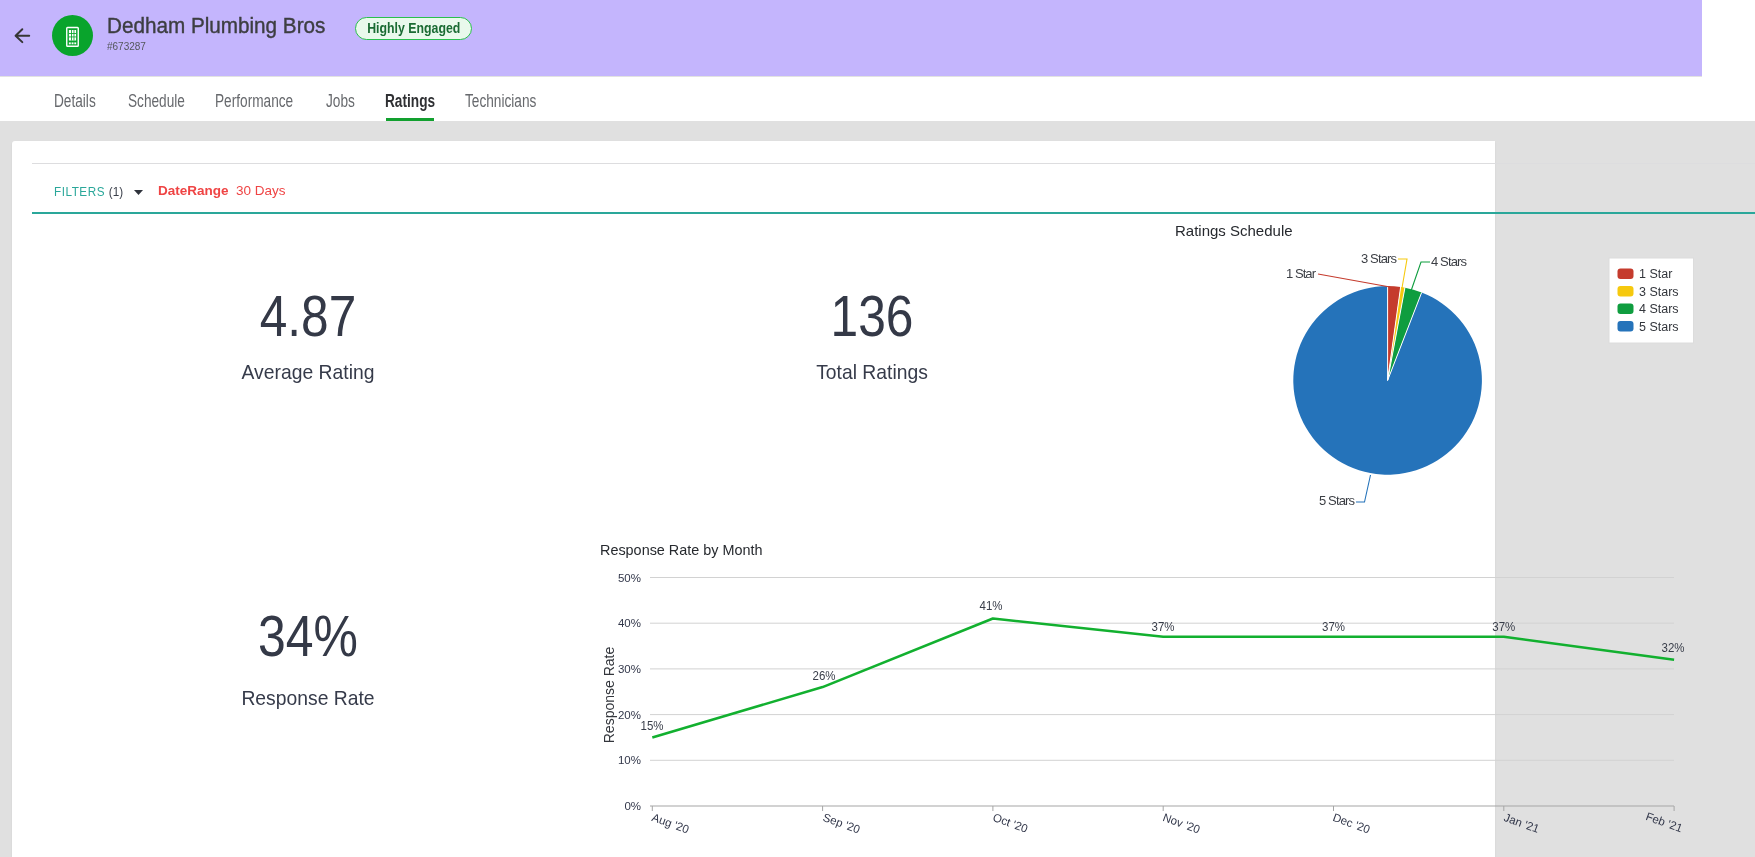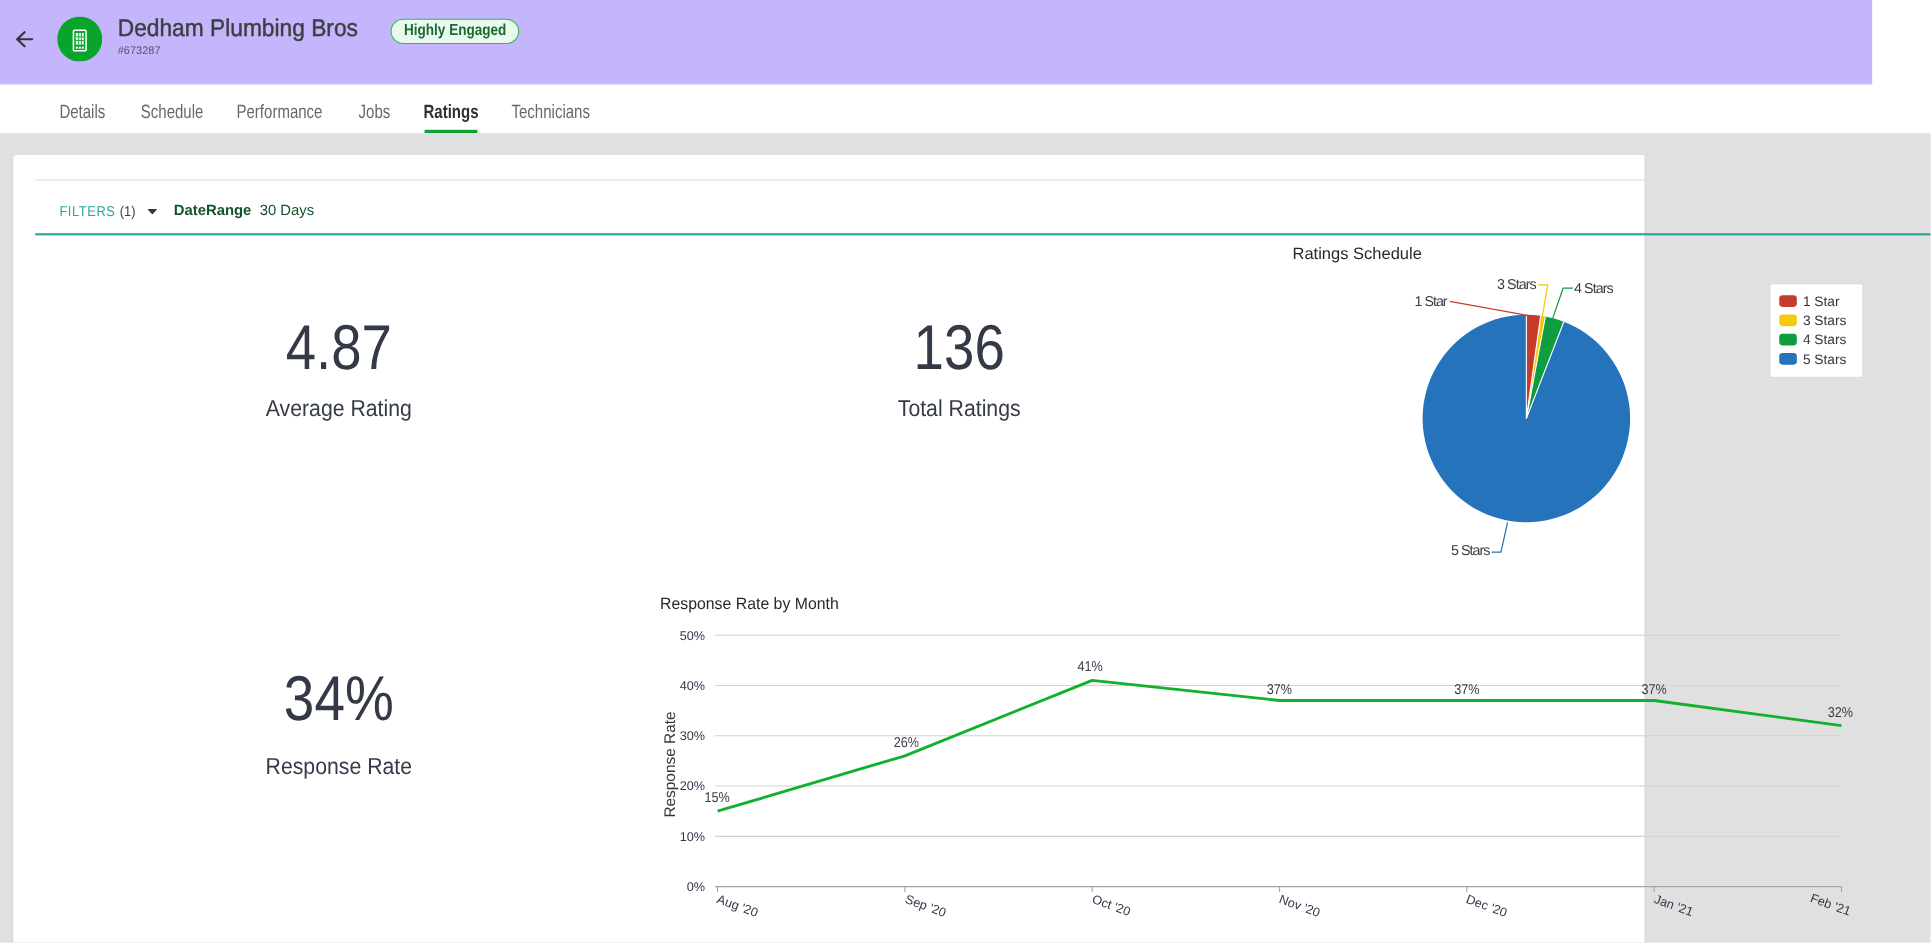--- a/index.html
+++ b/index.html
@@ -55,21 +55,21 @@
 </div>
 
 <div id="grayband"></div>
 <div id="card">
 
   <div class="abs" style="left:20px;top:22px;width:1723px;height:1px;background:#dddddf"></div>
   <div class="abs" style="left:42px;top:43px;font-size:13px;letter-spacing:0.6px;color:#2aa79a;transform:scaleX(0.9);transform-origin:0 50%;white-space:nowrap">FILTERS <span style="color:#3a3f4a;letter-spacing:0">(1)</span></div>
   <svg class="abs" style="left:122px;top:48.5px" width="9" height="5" viewBox="0 0 9 5">
       <path d="M0 0 H9 L4.5 5 Z" fill="#2f333c"></path>
     </svg>
-  <div class="abs" style="left:146px;top:42px;font-size:13.5px;color:#14532d"><b>DateRange</b>&nbsp;&nbsp;30 Days</div>
+  <div class="abs" style="left:146px;top:42px;font-size:13.5px;color:#ef4444"><b>DateRange</b>&nbsp;&nbsp;30 Days</div>
   <div class="abs" style="left:20px;top:71px;width:1723px;height:2px;background:#2aa79a"></div>
 
   <div class="bignum" style="left:193px;top:141.7px;width:206px;text-align:center;transform:scaleX(0.862)">4.87</div>
   <div class="statlabel" style="left:193px;top:219px;width:206px;text-align:center">Average Rating</div>
   <div class="bignum" style="left:757px;top:141.7px;width:206px;text-align:center;transform:scaleX(0.864)">136</div>
   <div class="statlabel" style="left:757px;top:219px;width:206px;text-align:center">Total Ratings</div>
   <div class="bignum" style="left:193px;top:461.5px;width:206px;text-align:center;transform:scaleX(0.868)">34%</div>
   <div class="statlabel" style="left:193px;top:545px;width:206px;text-align:center">Response Rate</div>
 
   <div class="charttitle" style="left:1163px;top:81px">Ratings Schedule</div>

